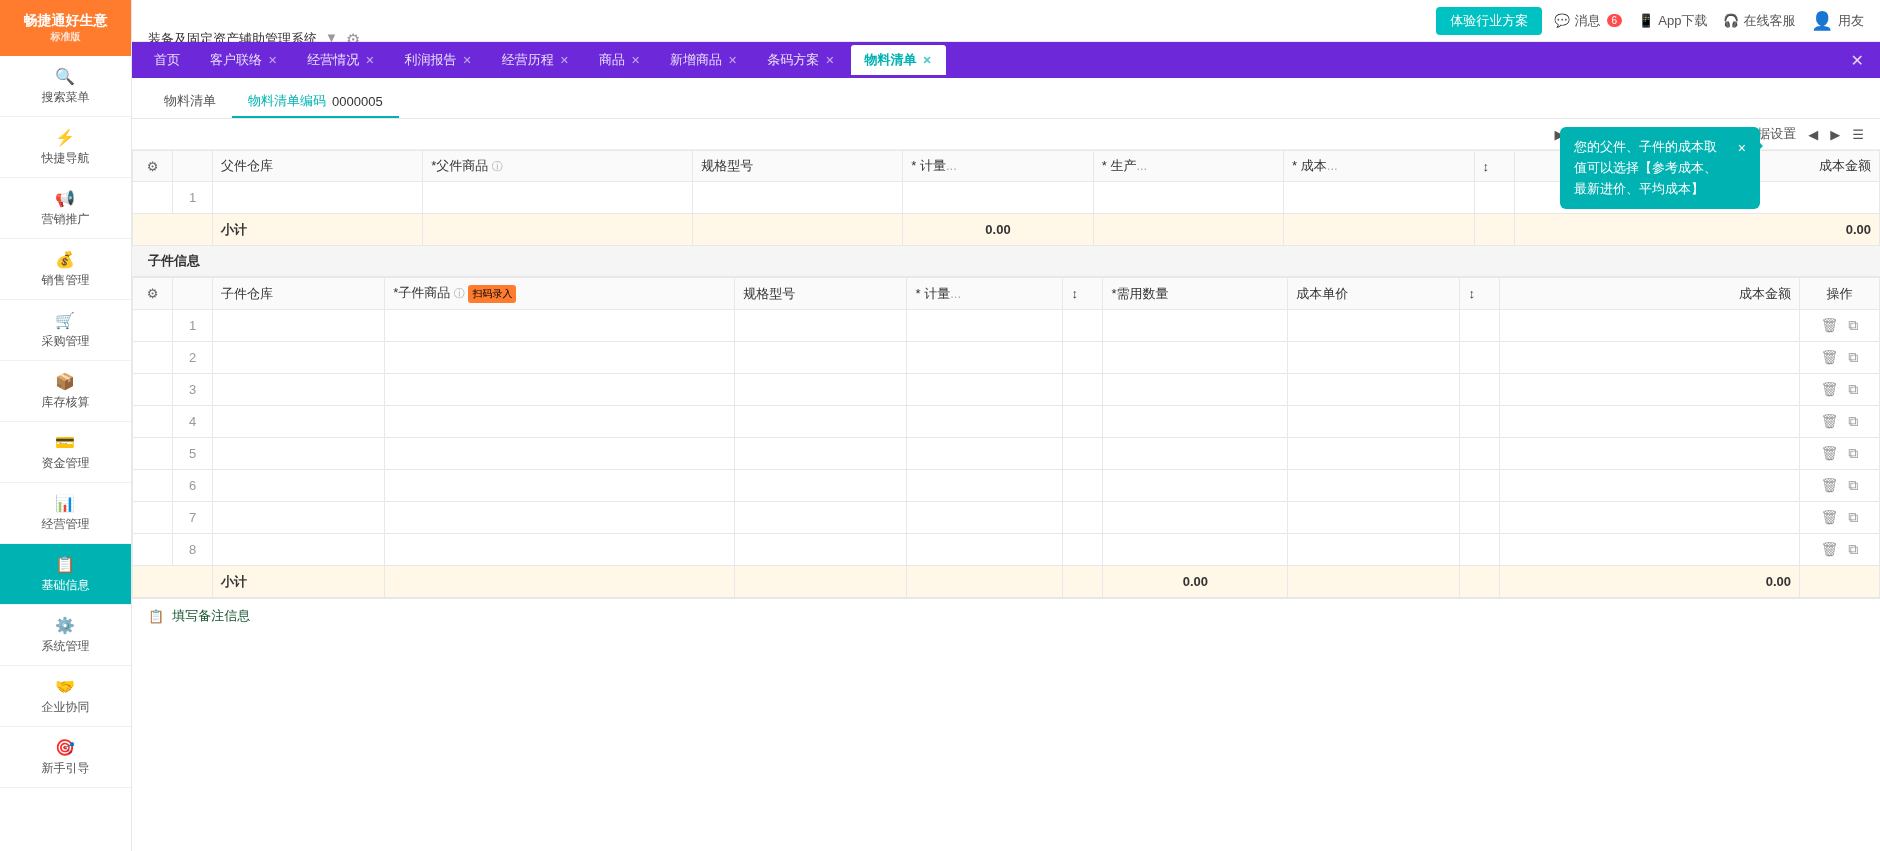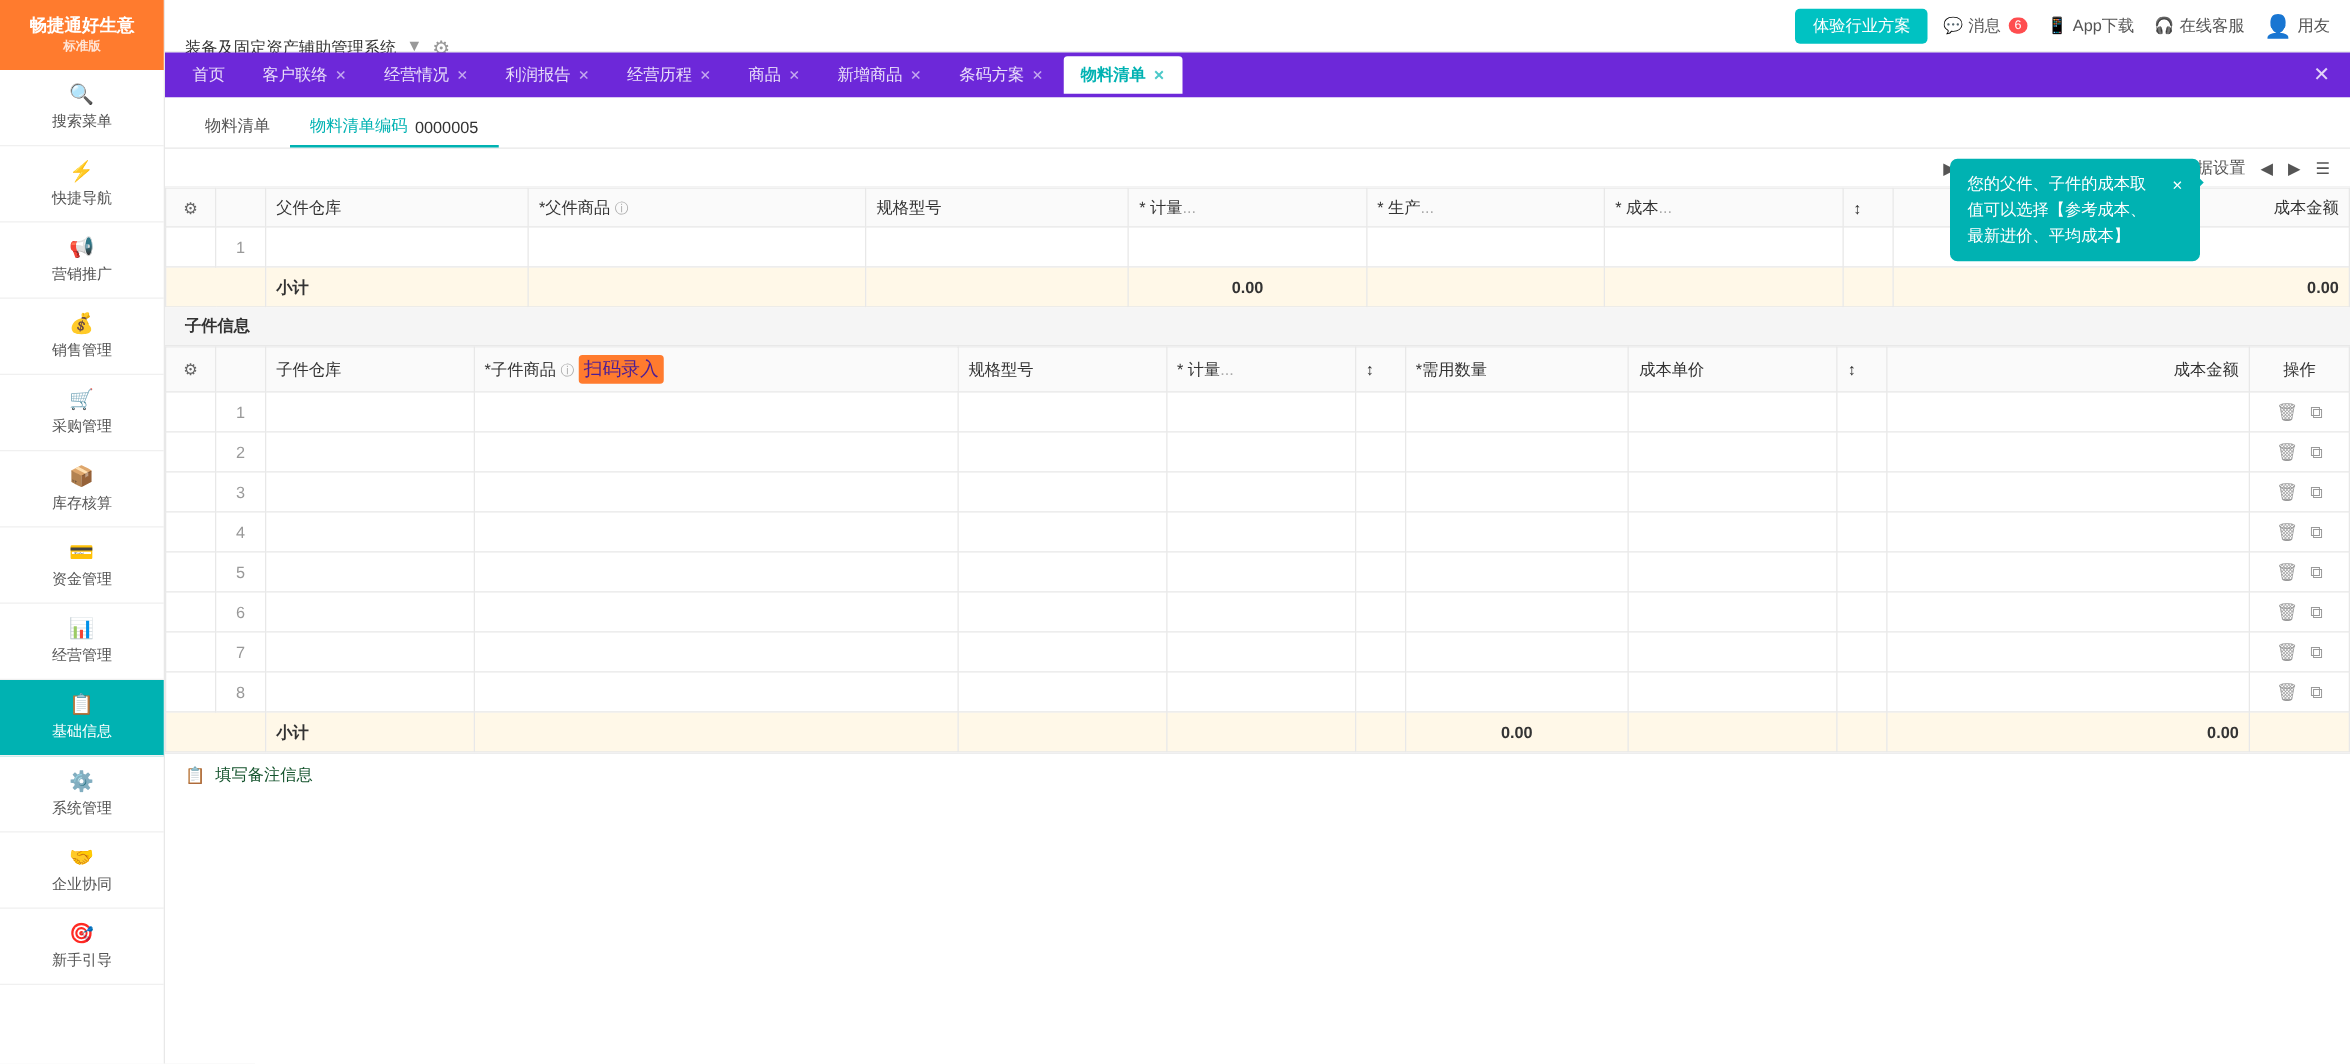--- a/index.html
+++ b/index.html
@@ -217,25 +217,25 @@
     .subtotal-row td {
       background: #fff8e8;
       font-weight: bold;
     }
     .th-settings { width: 40px; text-align: center; }
     .td-num { text-align: center; color: #999; }
     .td-actions { text-align: center; white-space: nowrap; }
     .action-btn { cursor: pointer; color: #999; font-size: 14px; margin: 0 3px; }
     .scan-btn {
       background: #ff7b2e;
-      color: #4c1d95;
+      color: #000000;
       border: none;
       border-radius: 3px;
       padding: 2px 4px;
-      font-size: 15px;
+      font-size: 10px;
       cursor: pointer;
     }
 
     
     .tooltip-popup {
       position: absolute;
       right: 120px;
       top: 8px;
       background: #00b2b2;
       color: #fff;

